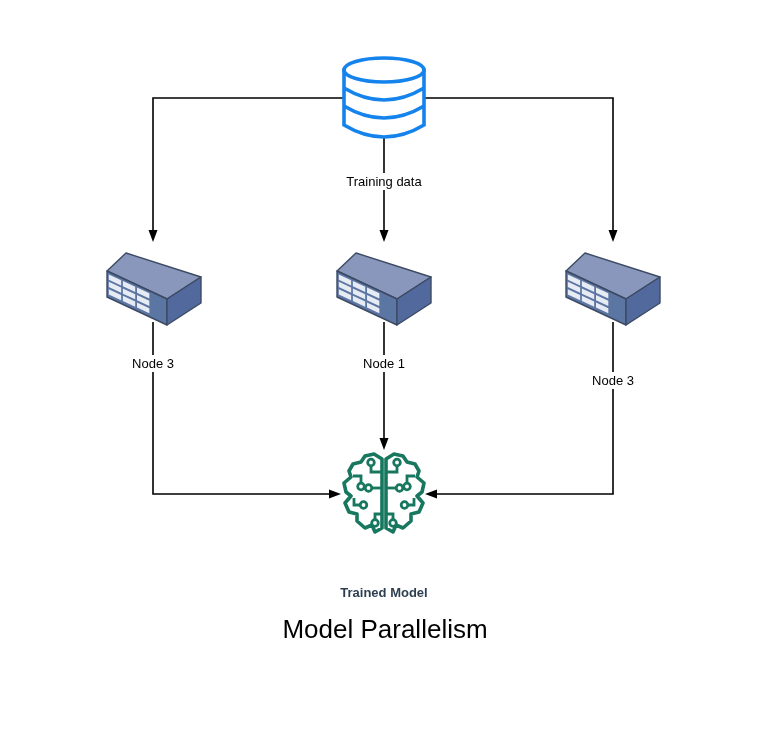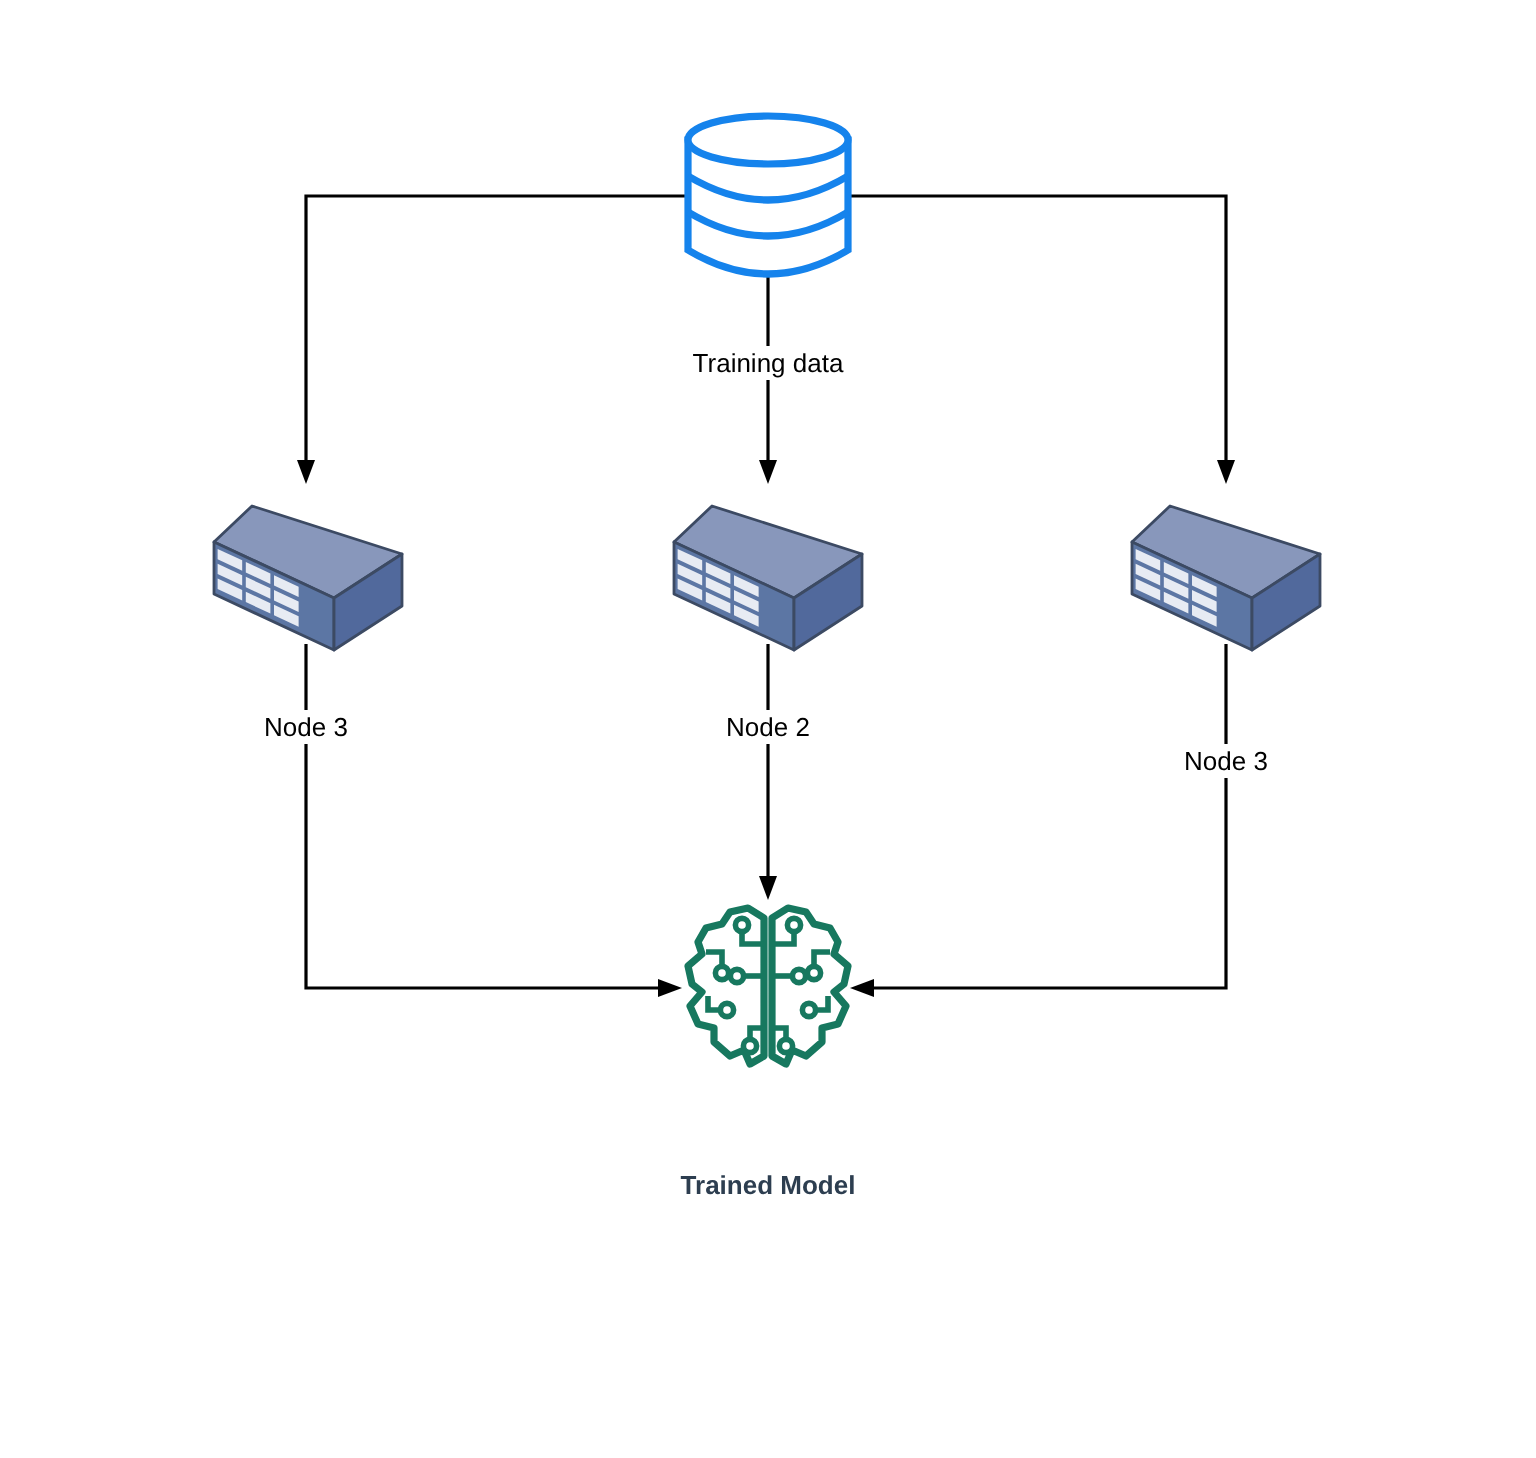--- a/index.html
+++ b/index.html
@@ -141,19 +141,20 @@
       <circle class="brain-dot" cx="62.5" cy="54" r="3.3"></circle>
       <path class="brain-trace" d="M44 63 L51 63 L51 69"></path>
       <circle class="brain-dot" cx="51" cy="72" r="3.3"></circle>
     </g>
   </svg>
 
   <div class="node-label" style="left:384px; top:149px;">Training data</div>
 
   <div class="node-label" style="left:153px; top:331px;">Node 3</div>
 
-  <div class="node-label" style="left:384px; top:331px;">Node 2</div>
+  <div class="node-label" style="left:384px; top:331px;">Node 1</div>
 
   <div class="node-label" style="left:613px; top:348px;">Node 3</div>
 
   <div class="node-label trained-label" style="left:384px; top:560px;font-weight:bold;">Trained Model</div>
 
+  <div class="diagram-title" style="left:385px; top:614px;">Model Parallelism</div>
 </div>
 
 </body></html>

